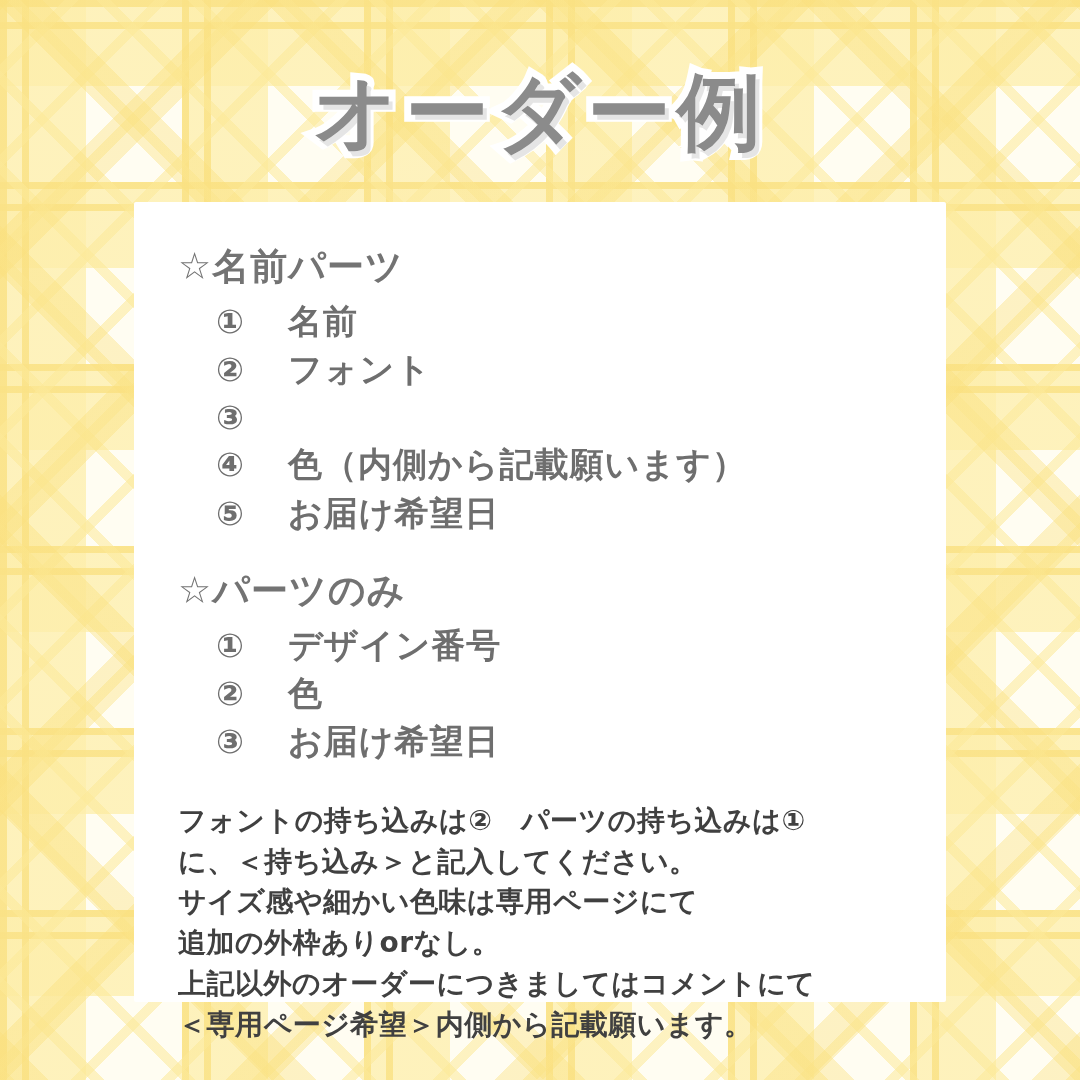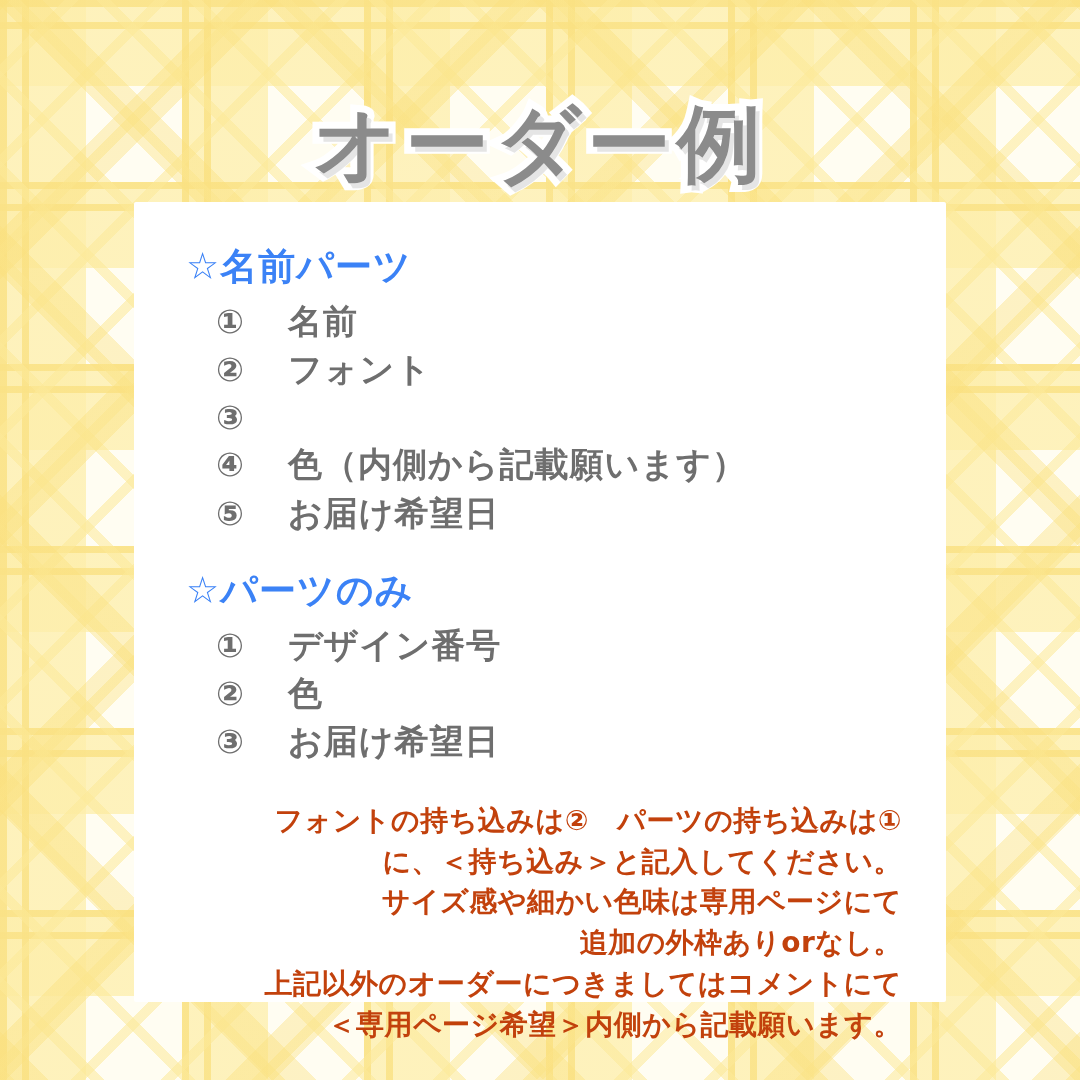--- a/index.html
+++ b/index.html
@@ -125,21 +125,20 @@
     font-size: 84px;
     font-weight: 700;
     letter-spacing: 6px;
     color: #8b8b8b;
     -webkit-text-stroke: 14px #ffffff;
     paint-order: stroke fill;
     text-shadow:
       0 0 0 #ffffff,
       4px 5px 0 rgba(180,180,180,0.35);
     font-family: "DejaVu Sans", "Liberation Sans", sans-serif;
-    margin-top: 32px;
   }
 
   
   .card {
     position: absolute;
     left: 134px;
     top: 202px;
     width: 812px;
     height: 800px;
     background: #ffffff;
@@ -150,22 +149,22 @@
     position: absolute;
     inset: 0;
     padding: 34px 44px 20px 44px;
     box-sizing: border-box;
     color: #6f6f6f;
   }
 
   .section-head {
     font-size: 37px;
     font-weight: 700;
-    color: #3b82f6;
-    margin: 6px 0 6px 8px;
+    color: #737373;
+    margin: 6px 0 6px 0;
     letter-spacing: 1px;
   }
 
   ul.olist {
     list-style: none;
     margin: 0 0 0 38px;
     padding: 0;
   }
   ul.olist li {
     display: flex;
@@ -185,24 +184,24 @@
     flex: 1 1 auto;
     font-family: Liberation Serif, serif;
   }
 
   .gap {
     height: 22px;
   }
 
   .note {
     margin-top: 34px;
-    text-align: right;
+    text-align: left;
     font-size: 28px;
     font-weight: 700;
-    color: #c2410c;
+    color: #404040;
     line-height: 1.46;
     letter-spacing: 0.5px;
   }
   .note div {
     white-space: nowrap;
   }
 </style>
 </head>
 <body>
 

